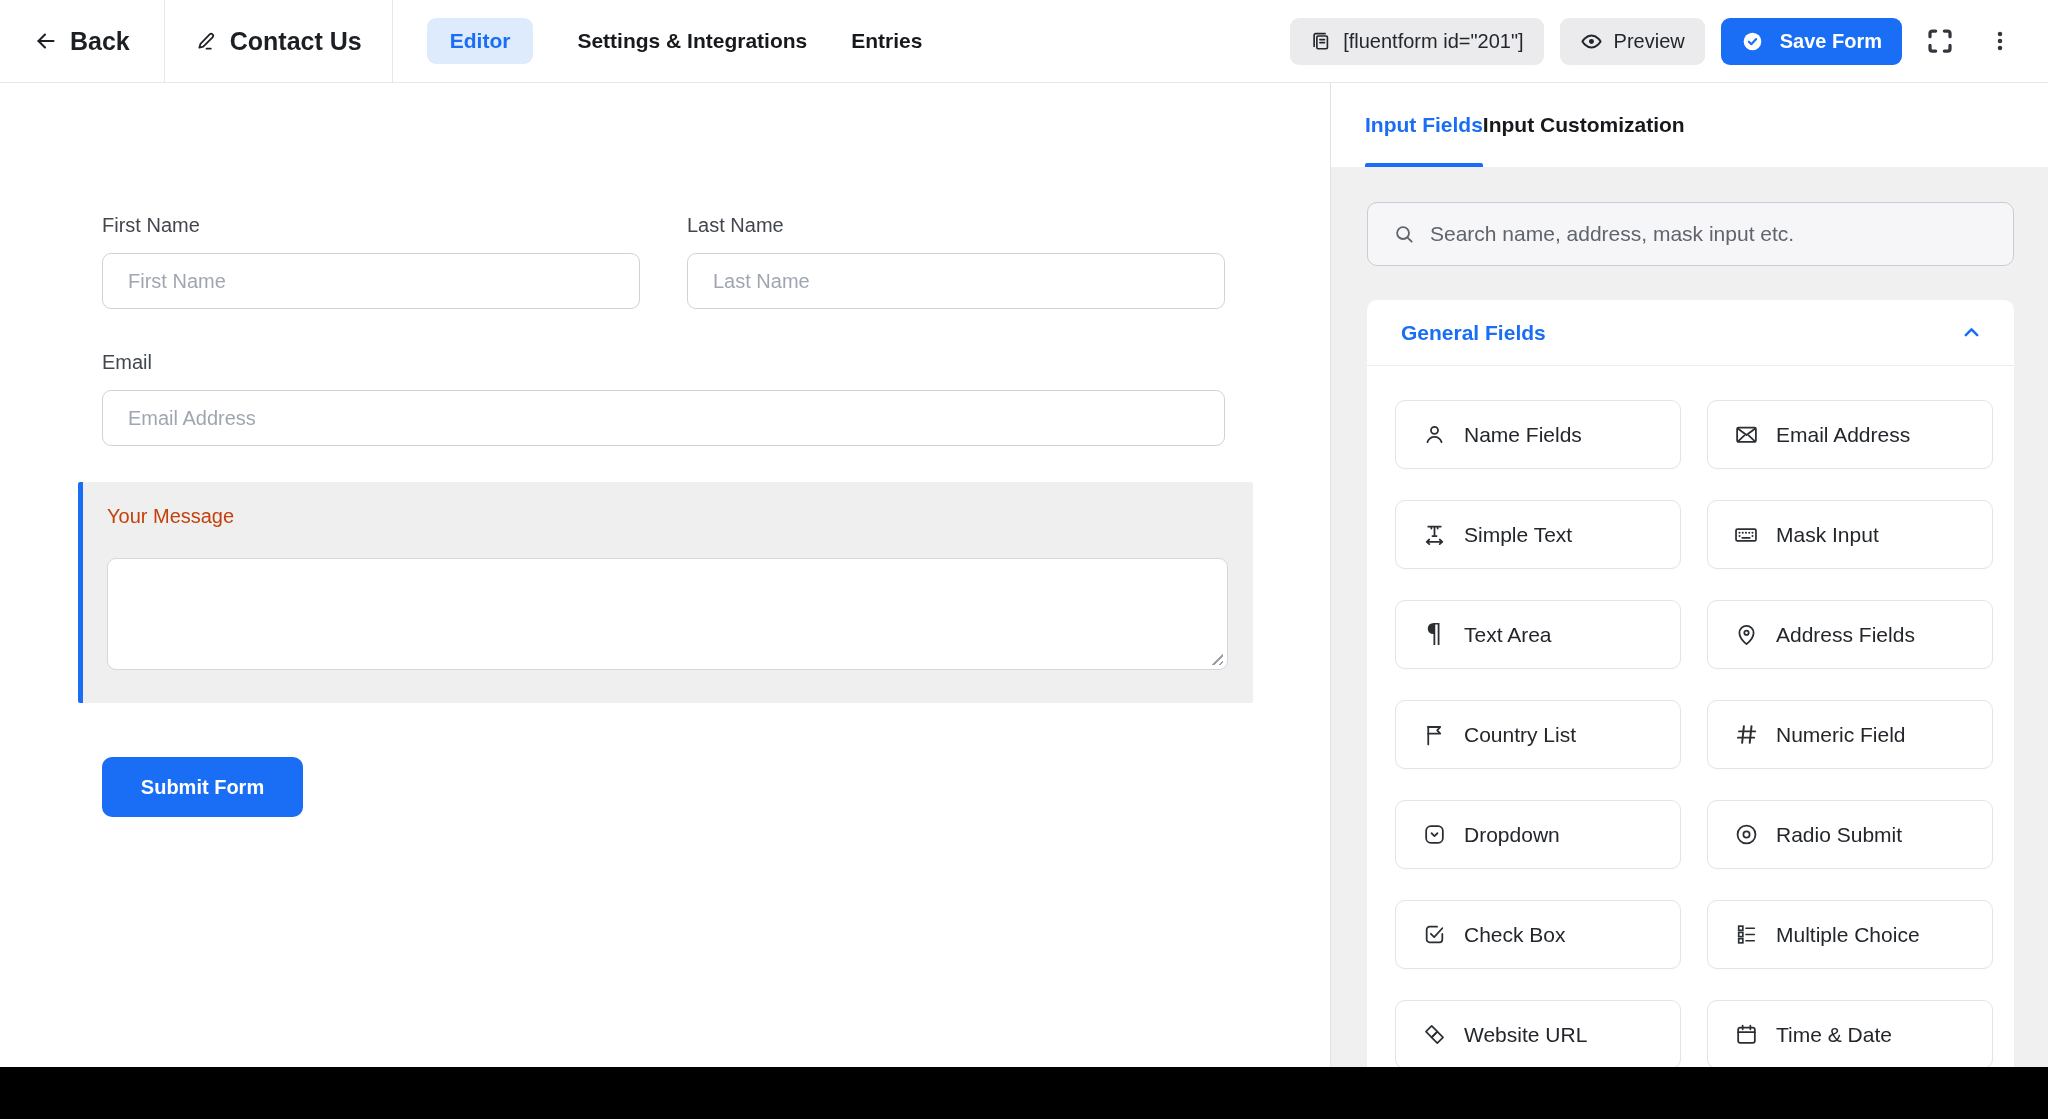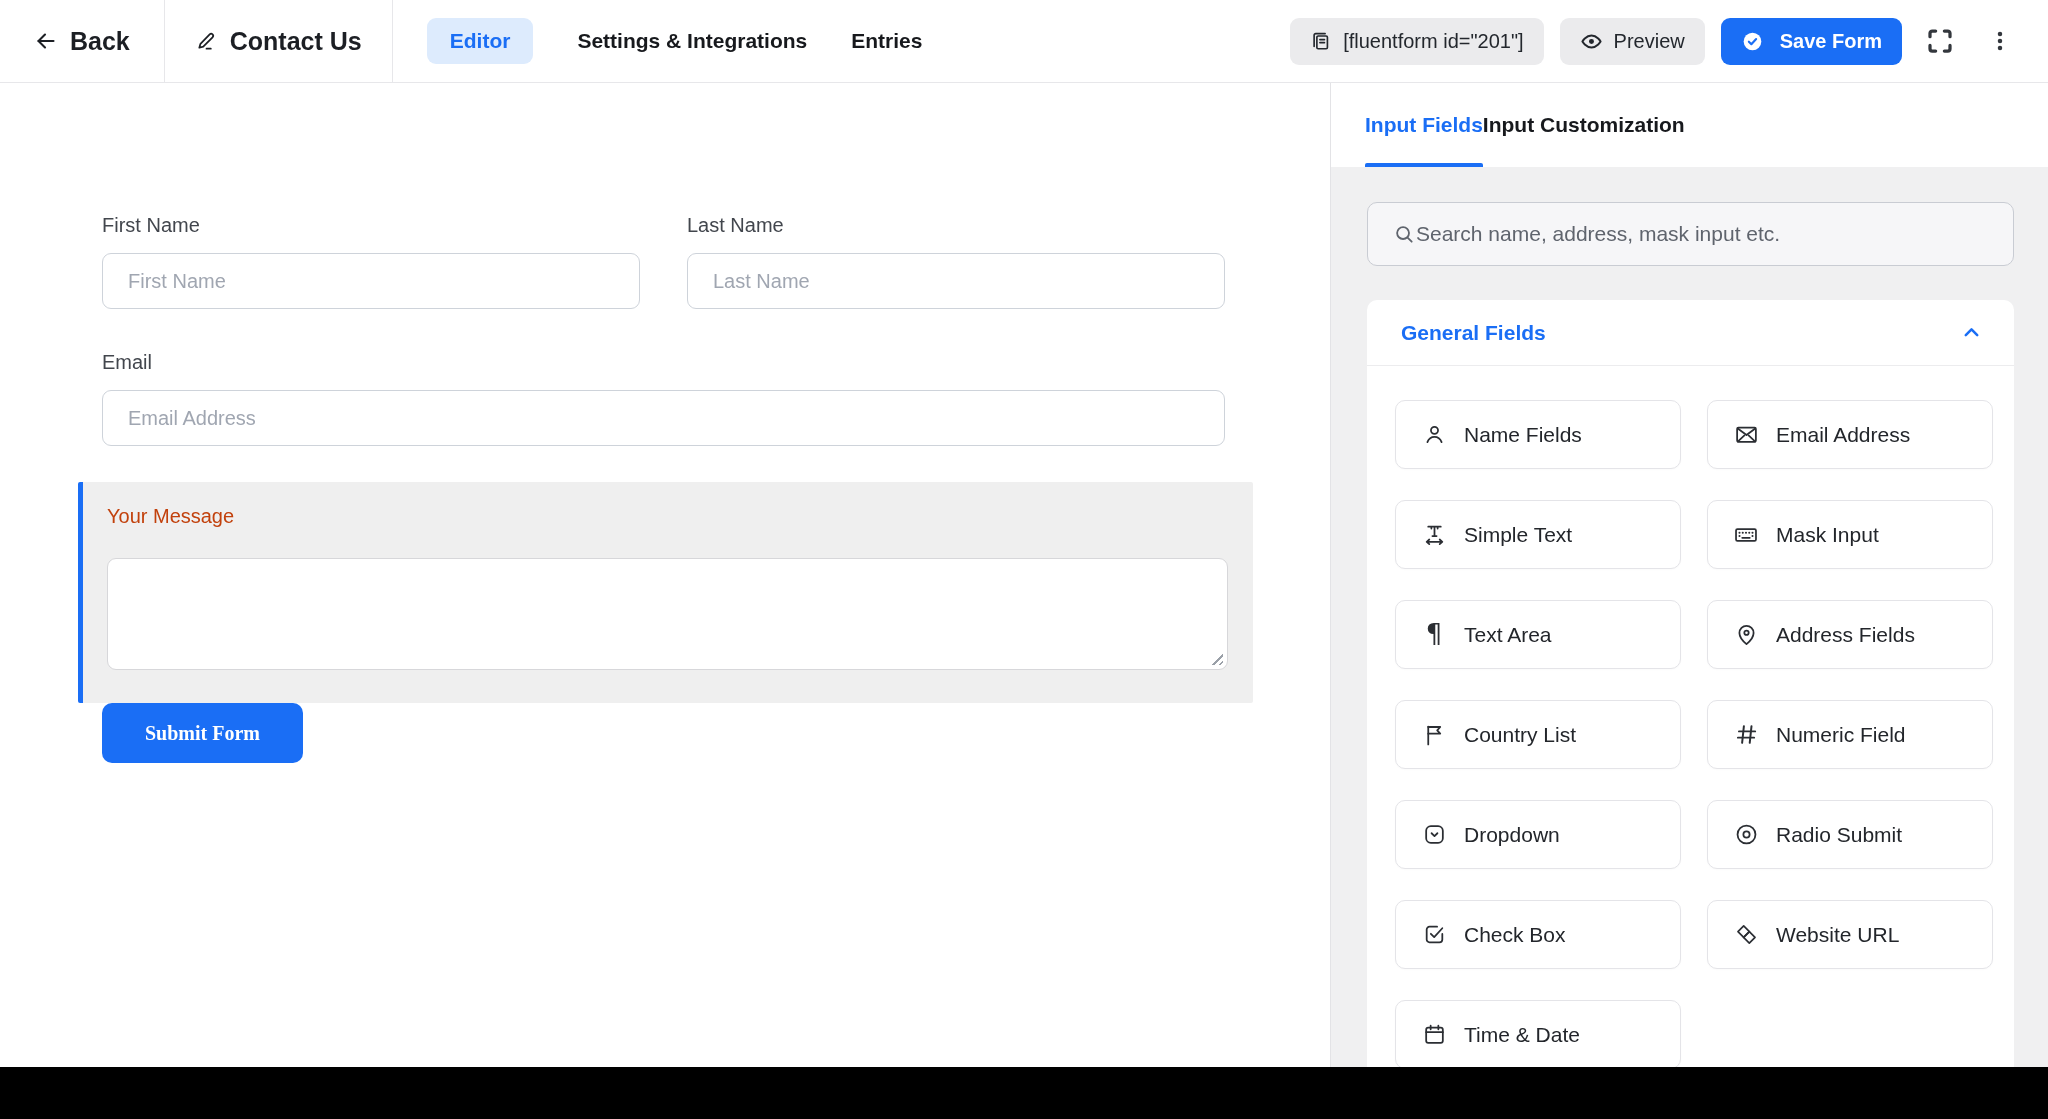--- a/index.html
+++ b/index.html
@@ -34,30 +34,30 @@
   .flabel { font-size:20px; color:#42464d; margin-bottom:16px; }
   .finput { width:100%; height:56px; border:1px solid #ced3da; border-radius:9px; background:#fff; padding:0 25px; font-size:20px; font-family:inherit; color:#33363c; outline:none; }
   .finput::placeholder { color:#a0a6b1; }
   .email-row { margin-top:42px; }
   .msg-wrap { margin-top:36px; margin-left:-24px; width:1175px; background:#efefef; border-left:5px solid #1a6ef5; border-radius:2px; padding:23px 25px 33px 24px; }
   .msg-wrap .flabel { margin-bottom:30px; color:#c2410c; }
   .msg-area-box { position:relative; width:1121px; }
   textarea.fta { width:1121px; height:112px; resize:none; border:1px solid #d7d7da; border-radius:9px; background:#fff; padding:14px 20px; font-size:20px; font-family:inherit; color:#33363c; outline:none; display:block; }
   .resize-grip { position:absolute; right:5px; bottom:5px; width:14px; height:14px; pointer-events:none;
     background:repeating-linear-gradient(135deg, transparent 0 3px, #9aa0a8 3px 4.5px); clip-path:polygon(100% 0,100% 100%,0 100%); }
-  .submit-btn { display:inline-block; background:#1a6ef5; color:#fff; border:none; border-radius:10px; width:201px; height:60px; font-size:20px; font-weight:700; font-family:Liberation Serif, serif; cursor:pointer; }
+  .submit-btn { margin-top:54px; display:inline-block; background:#1a6ef5; color:#fff; border:none; border-radius:10px; width:201px; height:60px; font-size:20px; font-weight:700; font-family:Liberation Sans, sans-serif; cursor:pointer; }
 
   
   .panel { flex:0 0 718px; width:718px; display:flex; flex-direction:column; border-left:1px solid #e3e3e6; background:#f0f0f1; min-height:0; }
   .panel-head { height:84px; flex:0 0 84px; background:#fff; display:flex; align-items:stretch; padding-left:34px; }
   .ptab { display:flex; align-items:center; font-size:21px; font-weight:600; color:#17191d; cursor:pointer; position:relative; }
   .ptab.active { color:#1a6ef5; }
   .ptab.active::after { content:""; position:absolute; left:0; right:0; bottom:0; height:4px; background:#1a6ef5; border-radius:2px 2px 0 0; }
   .panel-body { flex:1 1 auto; padding:35px 34px 0 36px; overflow:hidden; }
-  .search-box { display:flex; align-items:center; height:64px; background:#f6f6f8; border:1px solid #c9ccd3; border-radius:10px; padding:0 25px; cursor:text; }
+  .search-box { display:flex; align-items:center; gap:14px; height:64px; background:#f6f6f8; border:1px solid #c9ccd3; border-radius:10px; padding:0 25px; cursor:text; }
   .search-box input { border:none; outline:none; background:transparent; flex:1; font-size:21px; font-family:inherit; color:#42464d; }
   .search-box input::placeholder { color:#5f646d; }
   .card { margin-top:34px; background:#fff; border-radius:10px 10px 0 0; }
   .card-head { display:flex; align-items:center; justify-content:space-between; padding:20px 30px 20px 34px; cursor:pointer; }
   .card-title { font-size:21px; font-weight:700; color:#1a6ef5; }
   .divider { height:1px; background:#ececee; }
   .grid { display:grid; grid-template-columns:286px 286px; column-gap:26px; row-gap:31px; padding:34px 24px 30px 28px; }
   .ftype { display:flex; align-items:center; gap:17px; height:69px; background:#fff; border:1px solid #e4e4e8; border-radius:10px; padding:0 10px 0 25px; font-size:21px; color:#23262b; cursor:pointer; box-shadow:0 1px 2px rgba(0,0,0,0.02); white-space:nowrap; }
   .ftype .fic { flex:0 0 auto; display:flex; align-items:center; justify-content:center; width:26px; height:26px; color:#2b2e33; }
   .pilcrow { font-size:26px; line-height:1; color:#2b2e33; font-family:"DejaVu Sans",sans-serif; transform:translateY(-1px); }
@@ -310,20 +310,31 @@
             <div class="ftype">
               <span class="fic">
                 <svg width="25" height="25" viewBox="0 0 24 24" fill="none" stroke="currentColor" stroke-width="1.7" stroke-linecap="round" stroke-linejoin="round">
                     <path d="M19.5 11.5v5.3a2.7 2.7 0 0 1-2.7 2.7H7.2a2.7 2.7 0 0 1-2.7-2.7V7.2a2.7 2.7 0 0 1 2.7-2.7h7.3"></path>
                     <path d="m8.5 11.3 3.2 3.2L19.5 6"></path>
                   </svg>
               </span>
               <span>Check Box</span>
             </div>
 
+            <div class="ftype">
+              <span class="fic">
+                <svg width="25" height="25" viewBox="0 0 24 24" fill="none" stroke="currentColor" stroke-width="1.6" stroke-linecap="round">
+                    <rect x="4.5" y="4" width="4" height="4"></rect>
+                    <rect x="4.5" y="10" width="4" height="4"></rect>
+                    <rect x="4.5" y="16" width="4" height="4"></rect>
+                    <path d="M11.5 6h8M11.5 12h8M11.5 18h8"></path>
+                  </svg>
+              </span>
+              <span>Multiple Choice</span>
+            </div>
 
             <div class="ftype">
               <span class="fic">
                 <svg width="25" height="25" viewBox="0 0 24 24" fill="none" stroke="currentColor" stroke-width="1.6" stroke-linejoin="round">
                     <path d="M9.3 3.8 14.8 9.3 9.3 14.8 3.8 9.3z"></path>
                     <path d="M14.7 9.2 20.2 14.7 14.7 20.2 9.2 14.7z"></path>
                   </svg>
               </span>
               <span>Website URL</span>
             </div>

